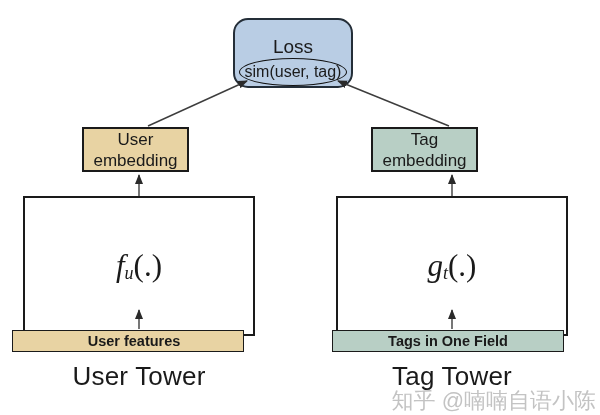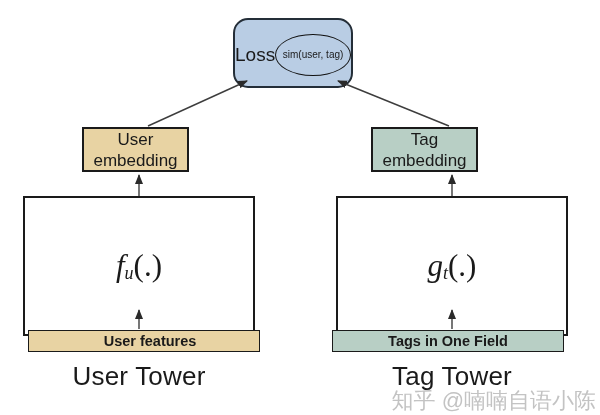--- a/index.html
+++ b/index.html
@@ -7,46 +7,46 @@
     --tan-fill:#e8d3a3; --green-fill:#b8cfc5;
     --box-border:#1a1a1a; --line:#3d3d3d;
     --text:#1a1a1a; --watermark:#c3c3c3;
   }
   html,body{margin:0;padding:0;background:#fff;}
   body{font-family:"Liberation Sans",sans-serif;color:var(--text);}
   .canvas{position:relative;width:600px;height:415px;background:#ffffff;overflow:hidden;}
 
   .loss-box{position:absolute;left:233px;top:18px;width:120px;height:70px;box-sizing:border-box;
     background:var(--loss-fill);border:2px solid var(--loss-border);border-radius:15px;
-    display:flex;flex-direction:row;align-items:center;padding-top:2px;z-index:2;}
+    display:flex;flex-direction:column;align-items:center;padding-top:16px;z-index:2;}
   .loss-title{font-size:19px;line-height:21px;}
   .sim-ellipse{width:108px;height:42px;box-sizing:border-box;border:1.6px solid #111;
     border-radius:50%;display:flex;align-items:center;justify-content:center;margin-top:1px;}
-  .sim-label{font-size:10px;white-space:nowrap;text-align:center;}
+  .sim-label{font-size:16px;white-space:nowrap;text-align:center;}
 
   .emb{position:absolute;top:127px;width:107px;height:45px;box-sizing:border-box;
     border:2px solid var(--box-border);display:flex;align-items:center;justify-content:center;
     text-align:center;font-size:17px;line-height:21px;white-space:pre-line;z-index:2;}
   .user-emb{left:82px;background:var(--tan-fill);}
   .tag-emb{left:371px;background:var(--green-fill);}
 
   .tower-box{position:absolute;top:196px;width:232px;height:140px;box-sizing:border-box;
     background:#fff;border:2px solid var(--box-border);
     display:flex;align-items:center;justify-content:center;z-index:2;}
   .tower-box.user{left:23px;}
   .tower-box.tag{left:336px;}
   .fn{font-family:"Liberation Serif",serif;font-size:31px;}
   .fn-base{font-style:italic;}
   .fn-sub{font-style:italic;font-size:0.58em;position:relative;bottom:-0.18em;}
   .fn-args{font-style:normal;}
 
   .bar{position:absolute;top:330px;width:232px;height:22px;box-sizing:border-box;
     border:1.5px solid var(--box-border);display:flex;align-items:center;justify-content:center;
     font-size:14.5px;font-weight:700;z-index:2;}
-  .user-bar{left:28px;background:var(--tan-fill);padding-left:12px;}
+  .user-bar{left:12px;background:var(--tan-fill);padding-left:12px;}
   .tag-bar{left:332px;background:var(--green-fill);}
 
   .tower-label{position:absolute;top:361px;width:232px;text-align:center;
     font-size:26px;font-weight:500;letter-spacing:0.2px;z-index:2;}
   .tower-label.user{left:23px;}
   .tower-label.tag{left:336px;}
 
   .watermark{position:absolute;right:4px;top:386px;font-size:22px;color:var(--watermark);
     z-index:3;white-space:nowrap;}
 

